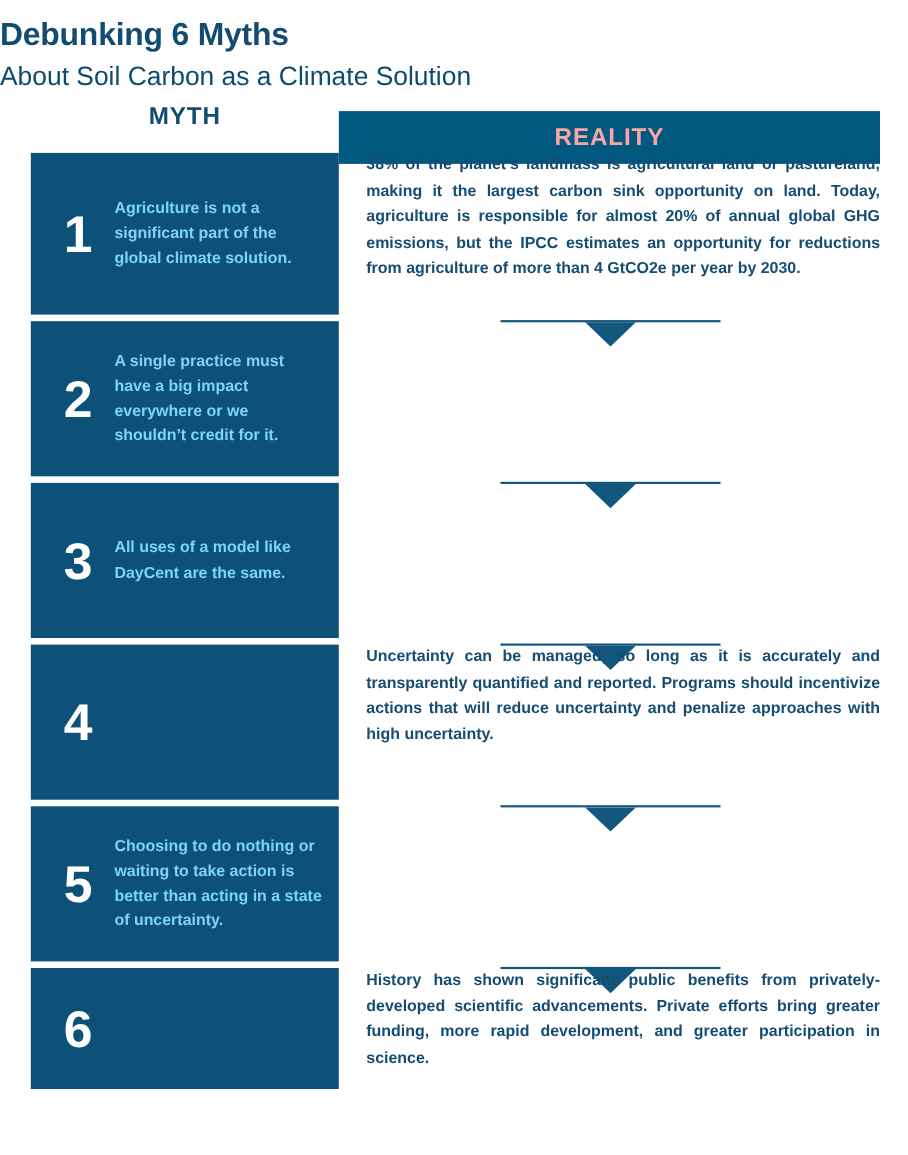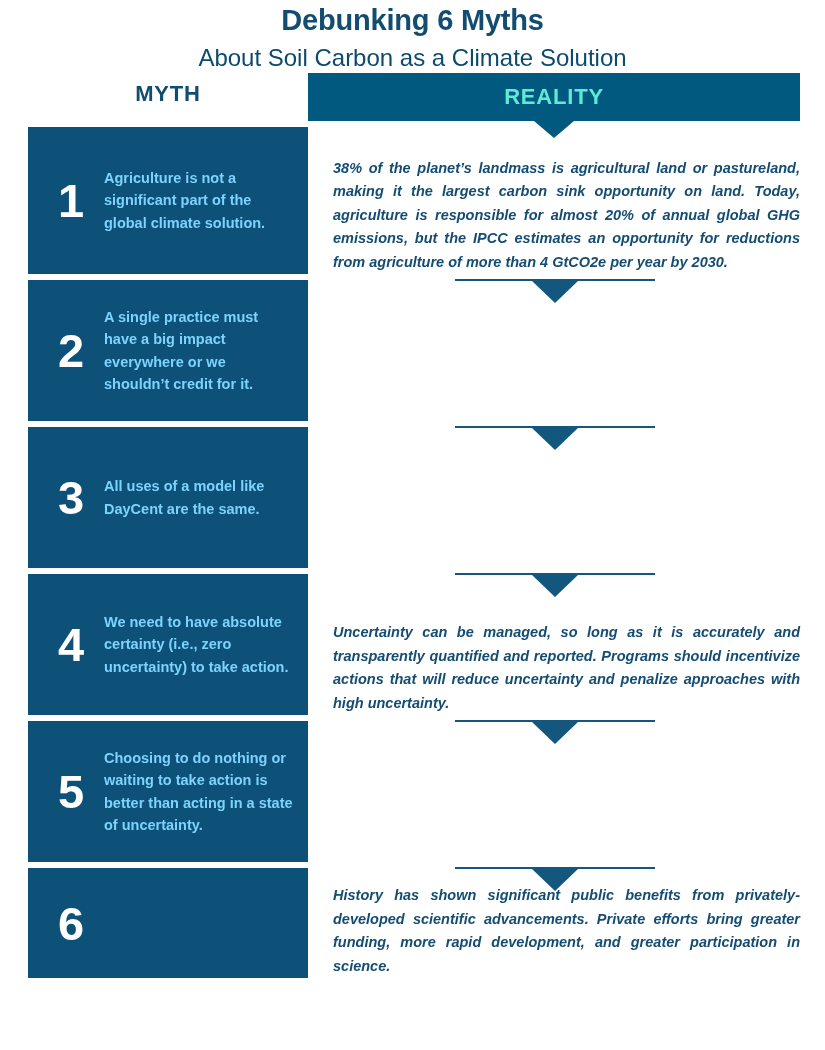--- a/index.html
+++ b/index.html
@@ -11,22 +11,21 @@
     width: 825px;
     height: 1050px;
     font-family: "Liberation Sans", sans-serif;
     color: #124c70;
     overflow: hidden;
     position: relative;
   }
 
   
   .title-block {
-    text-align: center;
-    padding-top: 4px;
+    padding-top: 16px;
   }
   .main-title {
     font-size: 29px;
     font-weight: bold;
     color: #124c70;
     letter-spacing: -0.2px;
     line-height: 1.15;
     margin: 0;
   }
   .sub-title {
@@ -49,25 +48,25 @@
     width: 280px;
     text-align: center;
     font-size: 22px;
     font-weight: bold;
     letter-spacing: 0.8px;
     color: #124c70;
   }
   .reality-header {
     position: absolute;
     left: 308px;
-    top: 0;
+    top: 16px;
     width: 492px;
     height: 48px;
     background: #02597f;
-    color: #5eead4;
+    color: #fca5a5;
     font-size: 22px;
     font-weight: bold;
     letter-spacing: 0.8px;
     display: flex;
     align-items: center;
     justify-content: center;
   }
   .reality-header-pointer {
     position: absolute;
     left: 534px;
@@ -112,22 +111,21 @@
     font-weight: bold;
     line-height: 1.55;
     color: #7dd3fc;
   }
   .reality-cell {
     flex: 1;
     padding: 0 25px 0 25px;
     box-sizing: border-box;
     display: flex;
     flex-direction: column;
-    justify-content: flex-end;
-    font-style: italic;
+    justify-content: flex-start;
   }
   .reality-text {
     font-size: 14.5px;
     font-weight: bold;
     line-height: 1.62;
     color: #144c72;
     text-align: justify;
   }
 
   
@@ -190,21 +188,20 @@
     <div class="myth-cell">
       <div class="myth-number">3</div>
       <div class="myth-text">All uses of a model like DayCent are the same.</div>
     </div>
     <div class="divider" style="top:146px;"></div>
   </div>
 
   <div class="row" style="height:141px;margin-top:6px;">
     <div class="myth-cell">
       <div class="myth-number">4</div>
-      <div class="myth-text">We need to have absolute certainty (i.e., zero uncertainty) to take action.</div>
     </div>
     <div class="reality-cell">
       <div class="reality-text">Uncertainty can be managed, so long as it is accurately and transparently quantified and reported. Programs should incentivize actions that will reduce uncertainty and penalize approaches with high uncertainty.</div>
     </div>
     <div class="divider" style="top:146px;"></div>
   </div>
 
   <div class="row" style="height:141px;margin-top:6px;">
     <div class="myth-cell">
       <div class="myth-number">5</div>

